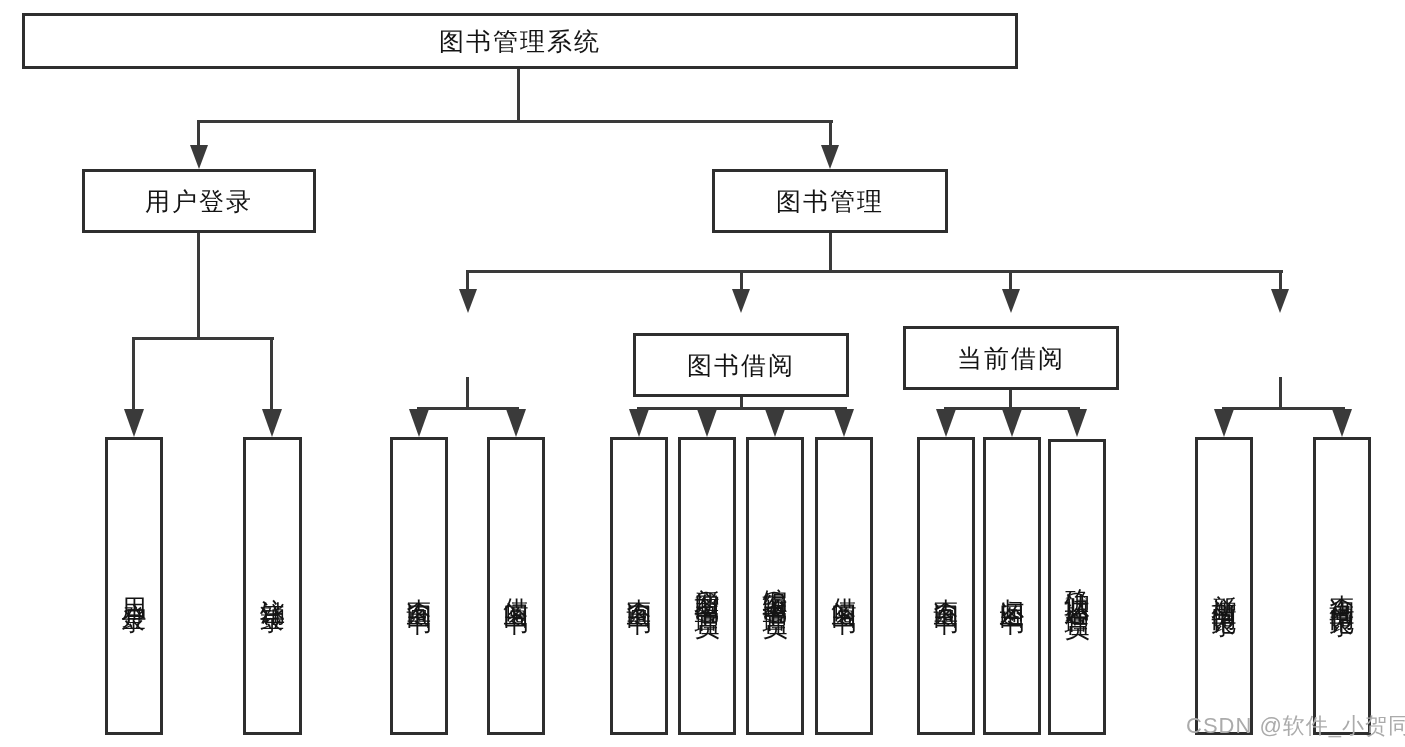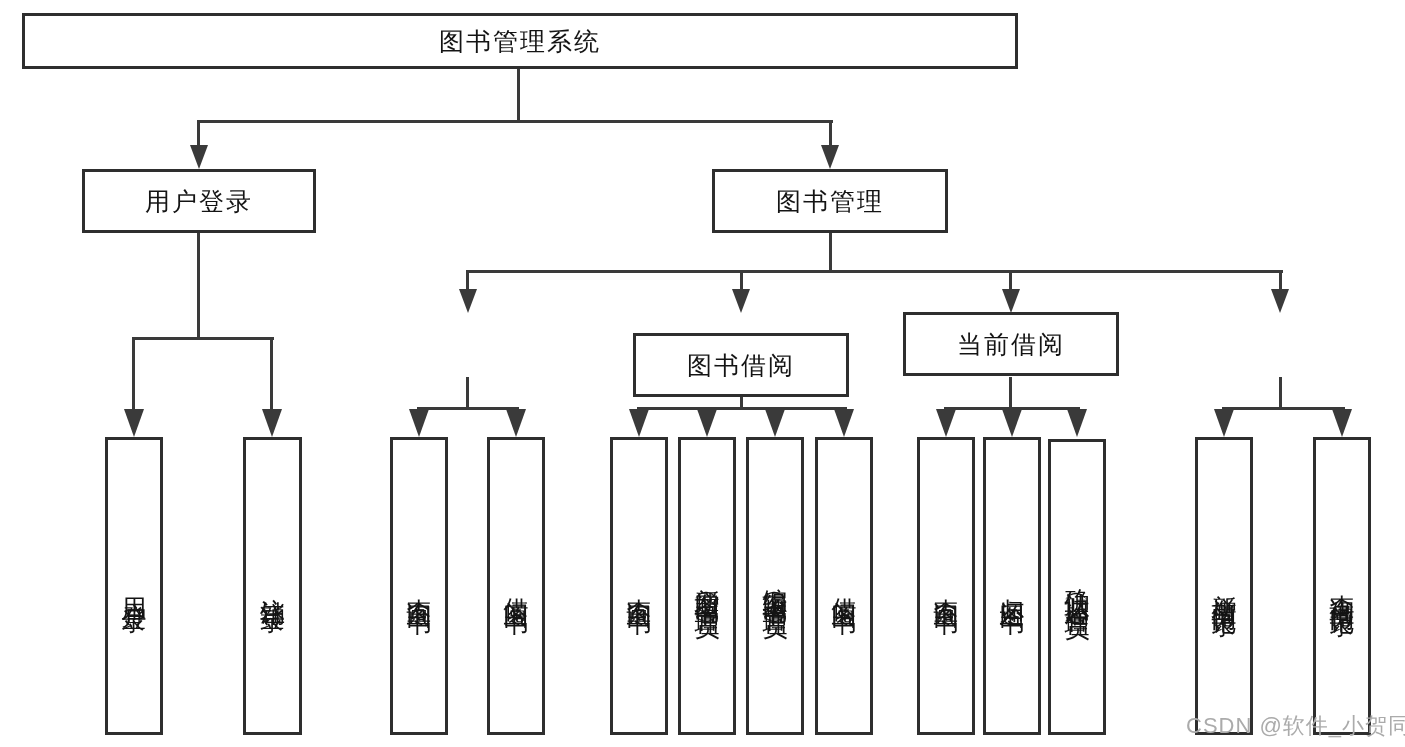--- a/index.html
+++ b/index.html
@@ -100,21 +100,21 @@
   <div class="line" style="left:1009px; top:273px; width:3px; height:16px;"></div>
   <div class="line" style="left:1279px; top:273px; width:3px; height:16px;"></div>
   <div class="arr arr-s" style="left:459px;  top:289px;"></div>
   <div class="arr arr-s" style="left:732px;  top:289px;"></div>
   <div class="arr arr-s" style="left:1002px; top:289px;"></div>
   <div class="arr arr-s" style="left:1271px; top:289px;"></div>
 
   <div class="box h" style="left:633px; top:313px; width:216px; height:64px;margin-top:20px;">
     <span class="lbl">图书借阅</span>
   </div>
-  <div class="box h" style="left:903px; top:312px; width:216px; height:64px;">
+  <div class="box h" style="left:903px; top:326px; width:216px; height:64px;">
     <span class="lbl">当前借阅</span>
   </div>
 
   <div class="line" style="left:466px; top:377px; width:3px; height:30px;"></div>
   <div class="line" style="left:417px; top:407px; width:102px; height:3px;"></div>
   <div class="arr" style="left:409px; top:409px;"></div>
   <div class="arr" style="left:506px; top:409px;"></div>
 
   <div class="line" style="left:740px; top:377px; width:3px; height:30px;"></div>
   <div class="line" style="left:637px; top:407px; width:210px; height:3px;"></div>

